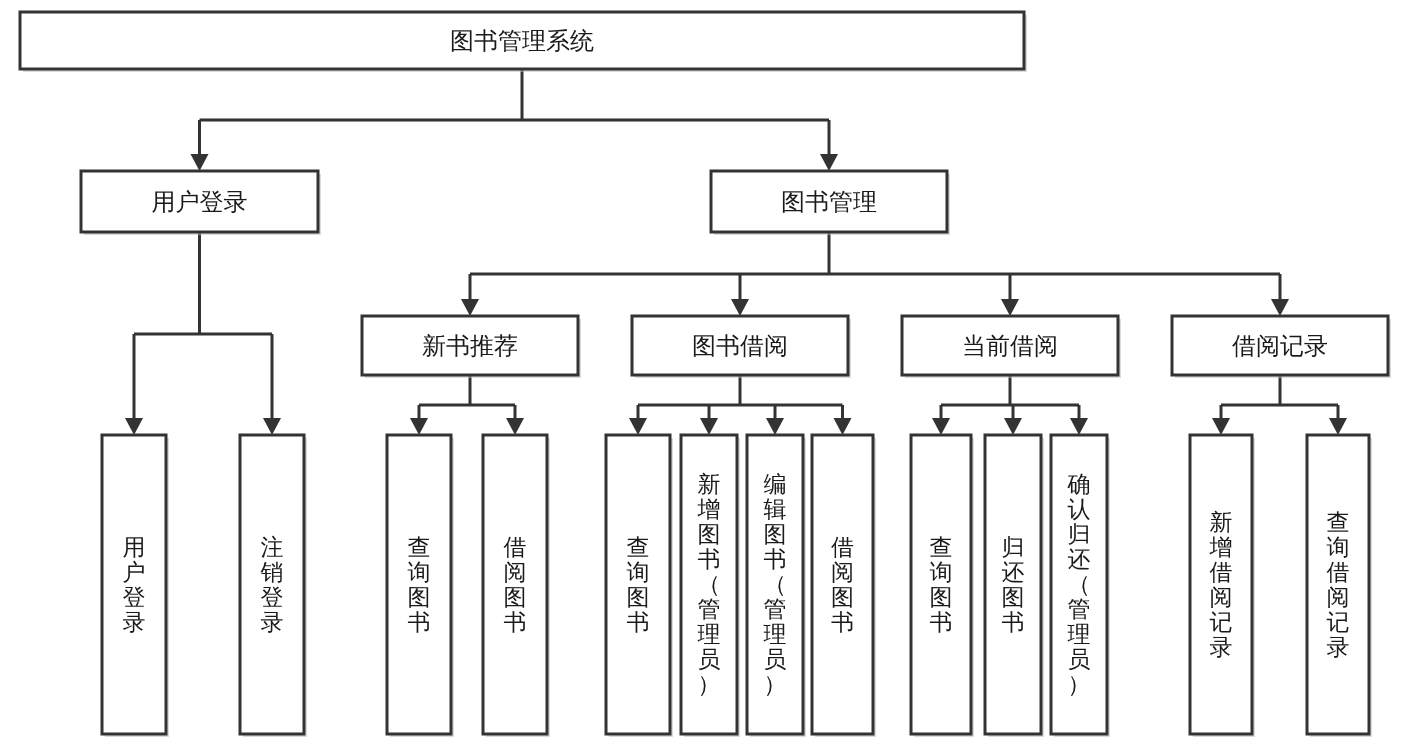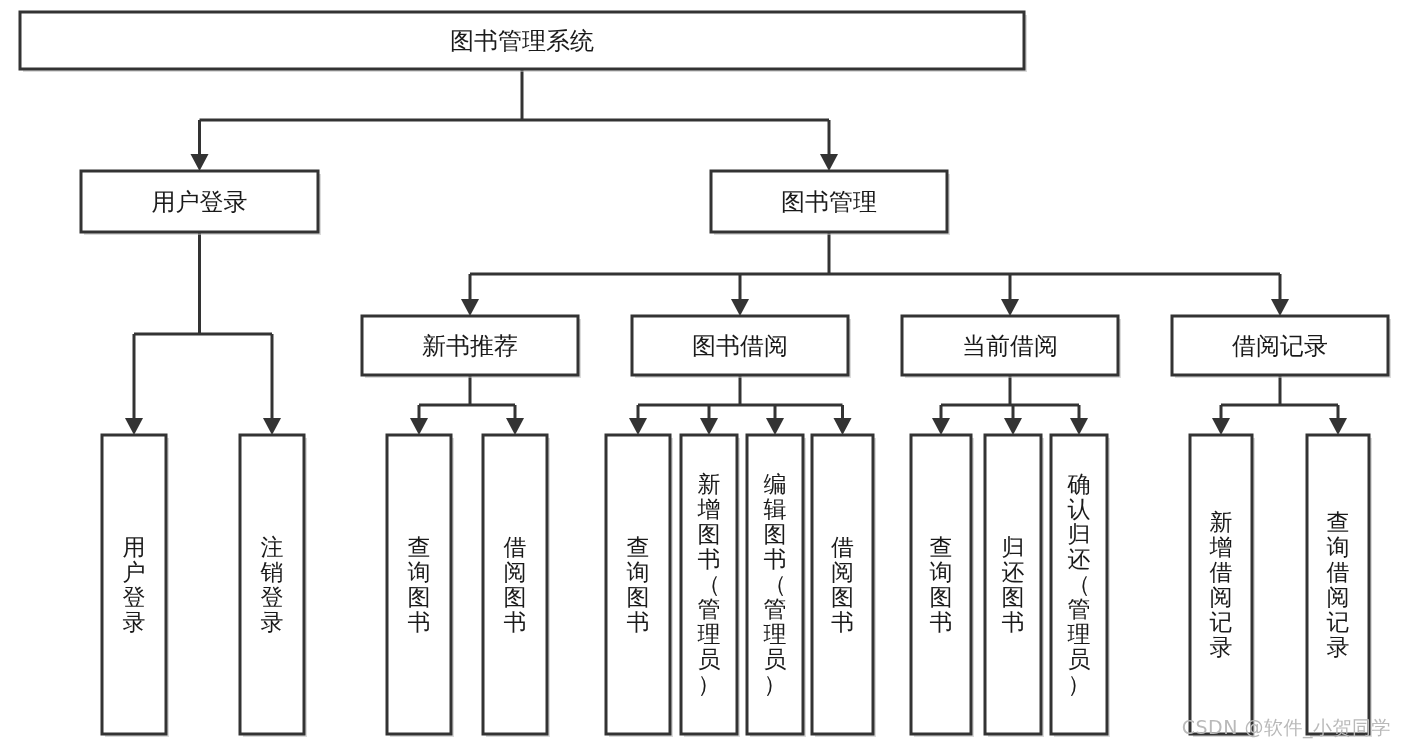--- a/index.html
+++ b/index.html
@@ -237,14 +237,13 @@
           <rect x="1190" y="435" width="62" height="299" class="node-rect"></rect>
           <text x="1221" class="node-label-v"><tspan x="1221" y="529.5">新</tspan><tspan x="1221" y="554.5">增</tspan><tspan x="1221" y="579.5">借</tspan><tspan x="1221" y="604.5">阅</tspan><tspan x="1221" y="629.5">记</tspan><tspan x="1221" y="654.5">录</tspan></text>
         </g>
         <g>
           <rect x="1310" y="438" width="62" height="299" class="node-shadow"></rect>
           <rect x="1307" y="435" width="62" height="299" class="node-rect"></rect>
           <text x="1338" class="node-label-v"><tspan x="1338" y="529.5">查</tspan><tspan x="1338" y="554.5">询</tspan><tspan x="1338" y="579.5">借</tspan><tspan x="1338" y="604.5">阅</tspan><tspan x="1338" y="629.5">记</tspan><tspan x="1338" y="654.5">录</tspan></text>
         </g>
       </g>
   </svg>
-  <div class="watermark">CSDN @软件_小贺同学</div>
 </div>
 
 </body></html>

